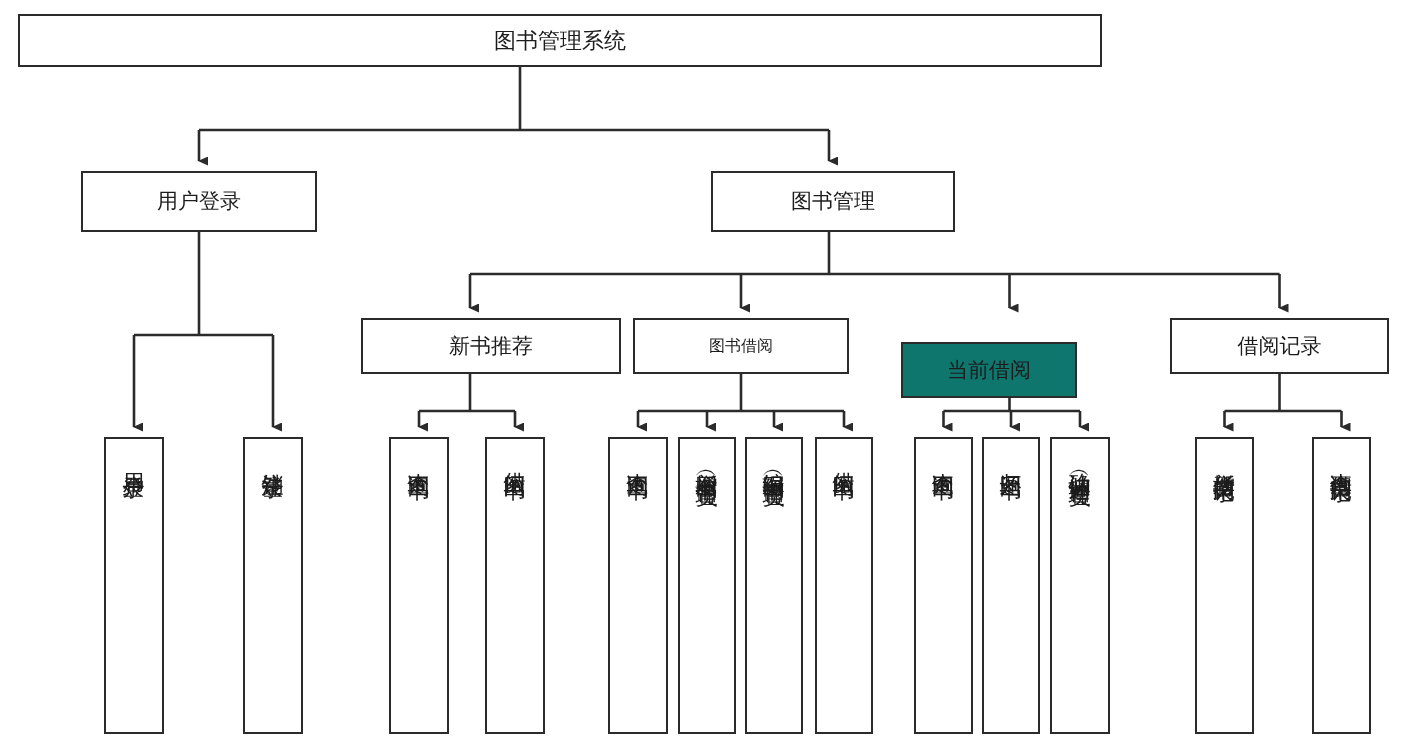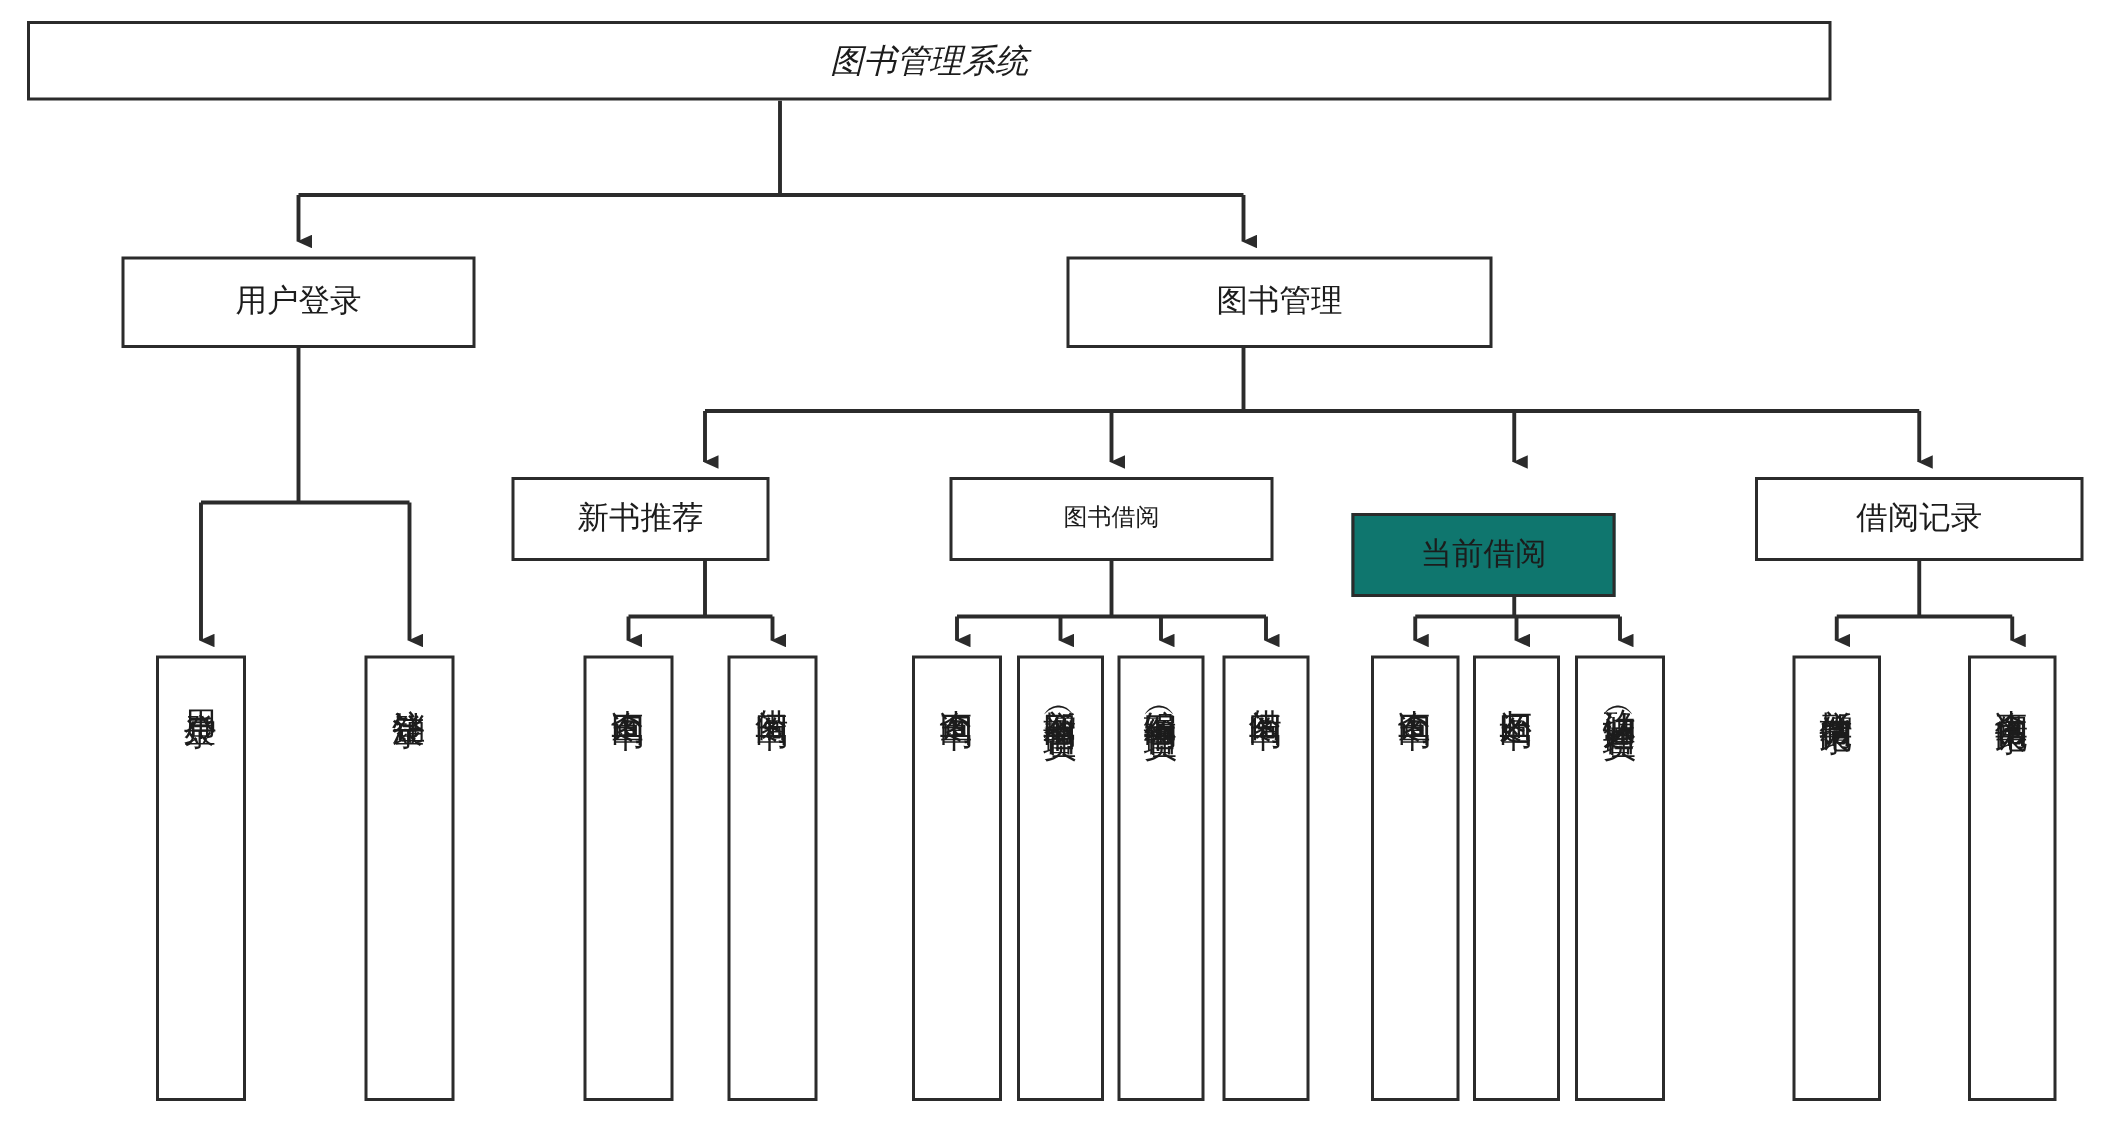--- a/index.html
+++ b/index.html
@@ -105,30 +105,30 @@
         <line x1="1011" y1="411" x2="1011" y2="427" stroke="#2b2b2b" stroke-width="2.6" marker-end="url(#arrowhead)"></line>
         <line x1="1080" y1="411" x2="1080" y2="427" stroke="#2b2b2b" stroke-width="2.6" marker-end="url(#arrowhead)"></line>
         <line x1="1279.5" y1="374" x2="1279.5" y2="411" stroke="#2b2b2b" stroke-width="2.6"></line>
         <line x1="1224.5" y1="411" x2="1341.5" y2="411" stroke="#2b2b2b" stroke-width="2.6"></line>
         <line x1="1224.5" y1="411" x2="1224.5" y2="427" stroke="#2b2b2b" stroke-width="2.6" marker-end="url(#arrowhead)"></line>
         <line x1="1341.5" y1="411" x2="1341.5" y2="427" stroke="#2b2b2b" stroke-width="2.6" marker-end="url(#arrowhead)"></line>
       </g>
   </svg>
 
   <div id="node-layer">
-      <div class="node horizontal" style="left: 18px; top: 14px; width: 1203px; height: 53px; border-color: rgb(43, 43, 43); background: rgb(255, 255, 255); font-style: italic;">
+      <div class="node horizontal" style="left: 18px; top: 14px; width: 1084px; height: 53px; border-color: rgb(43, 43, 43); background: rgb(255, 255, 255);">
         <span class="node-label" style="font-size: 22px; color: rgb(28, 28, 28);">图书管理系统</span>
       </div>
       <div class="node horizontal" style="left: 81px; top: 171px; width: 236px; height: 61px; border-color: rgb(43, 43, 43); background: rgb(255, 255, 255);">
         <span class="node-label" style="font-size: 21px; color: rgb(28, 28, 28);">用户登录</span>
       </div>
-      <div class="node horizontal" style="left: 711px; top: 171px; width: 284px; height: 61px; border-color: rgb(43, 43, 43); background: rgb(255, 255, 255);">
+      <div class="node horizontal" style="left: 711px; top: 171px; width: 244px; height: 61px; border-color: rgb(43, 43, 43); background: rgb(255, 255, 255);">
         <span class="node-label" style="font-size: 21px; color: rgb(28, 28, 28);">图书管理</span>
       </div>
-      <div class="node horizontal" style="left: 341px; top: 318px; width: 172px; height: 56px; border-color: rgb(43, 43, 43); background: rgb(255, 255, 255);">
+      <div class="node horizontal" style="left: 361px; top: 318px; width: 260px; height: 56px; border-color: rgb(43, 43, 43); background: rgb(255, 255, 255);">
         <span class="node-label" style="font-size: 21px; color: rgb(28, 28, 28);">新书推荐</span>
       </div>
       <div class="node horizontal" style="left: 633px; top: 318px; width: 216px; height: 56px; border-color: rgb(43, 43, 43); background: rgb(255, 255, 255);">
         <span class="node-label" style="font-size: 16px; color: rgb(28, 28, 28);">图书借阅</span>
       </div>
       <div class="node horizontal" style="left: 901px; top: 318px; width: 176px; height: 56px; border-color: rgb(43, 43, 43); background: #0f766e; margin-top: 24px;">
         <span class="node-label" style="font-size: 21px; color: rgb(28, 28, 28);">当前借阅</span>
       </div>
       <div class="node horizontal" style="left: 1170px; top: 318px; width: 219px; height: 56px; border-color: rgb(43, 43, 43); background: rgb(255, 255, 255);">
         <span class="node-label" style="font-size: 21px; color: rgb(28, 28, 28);">借阅记录</span>

